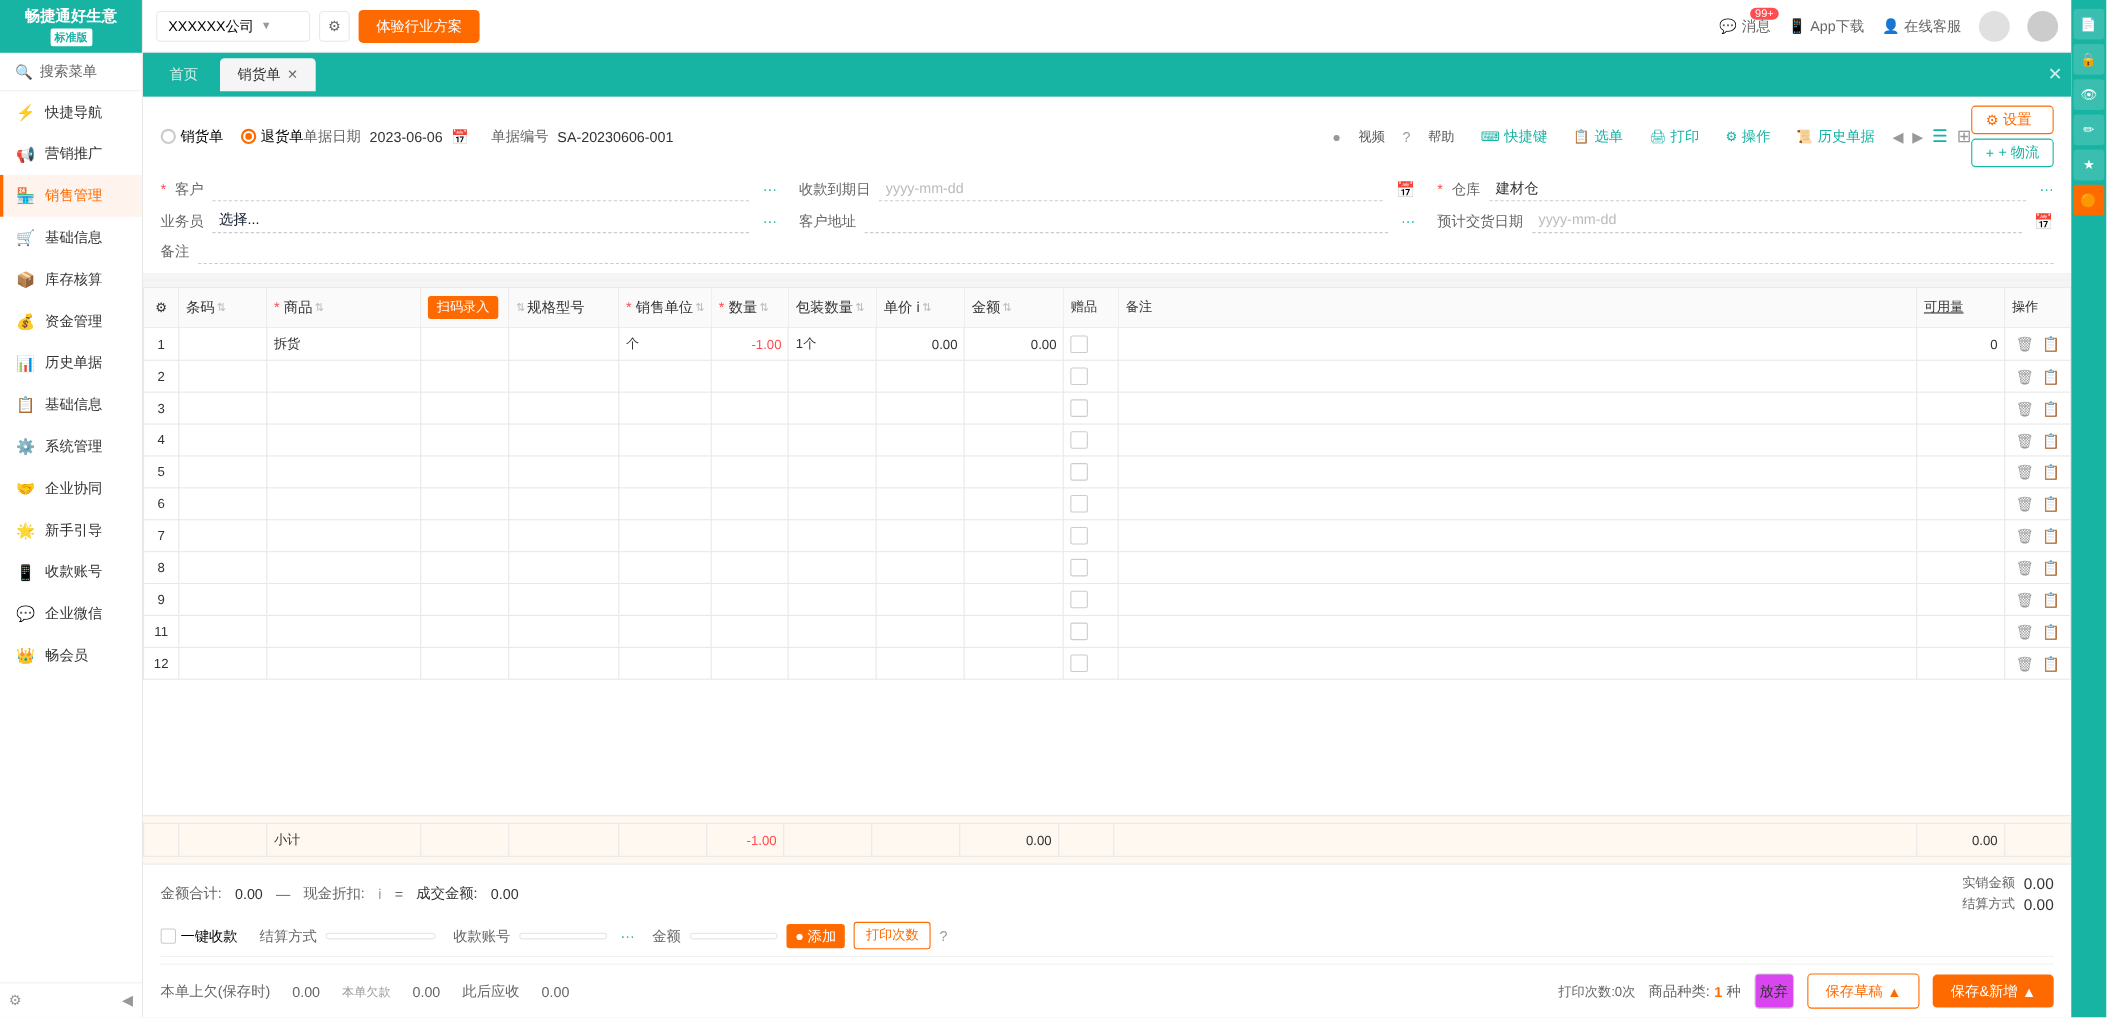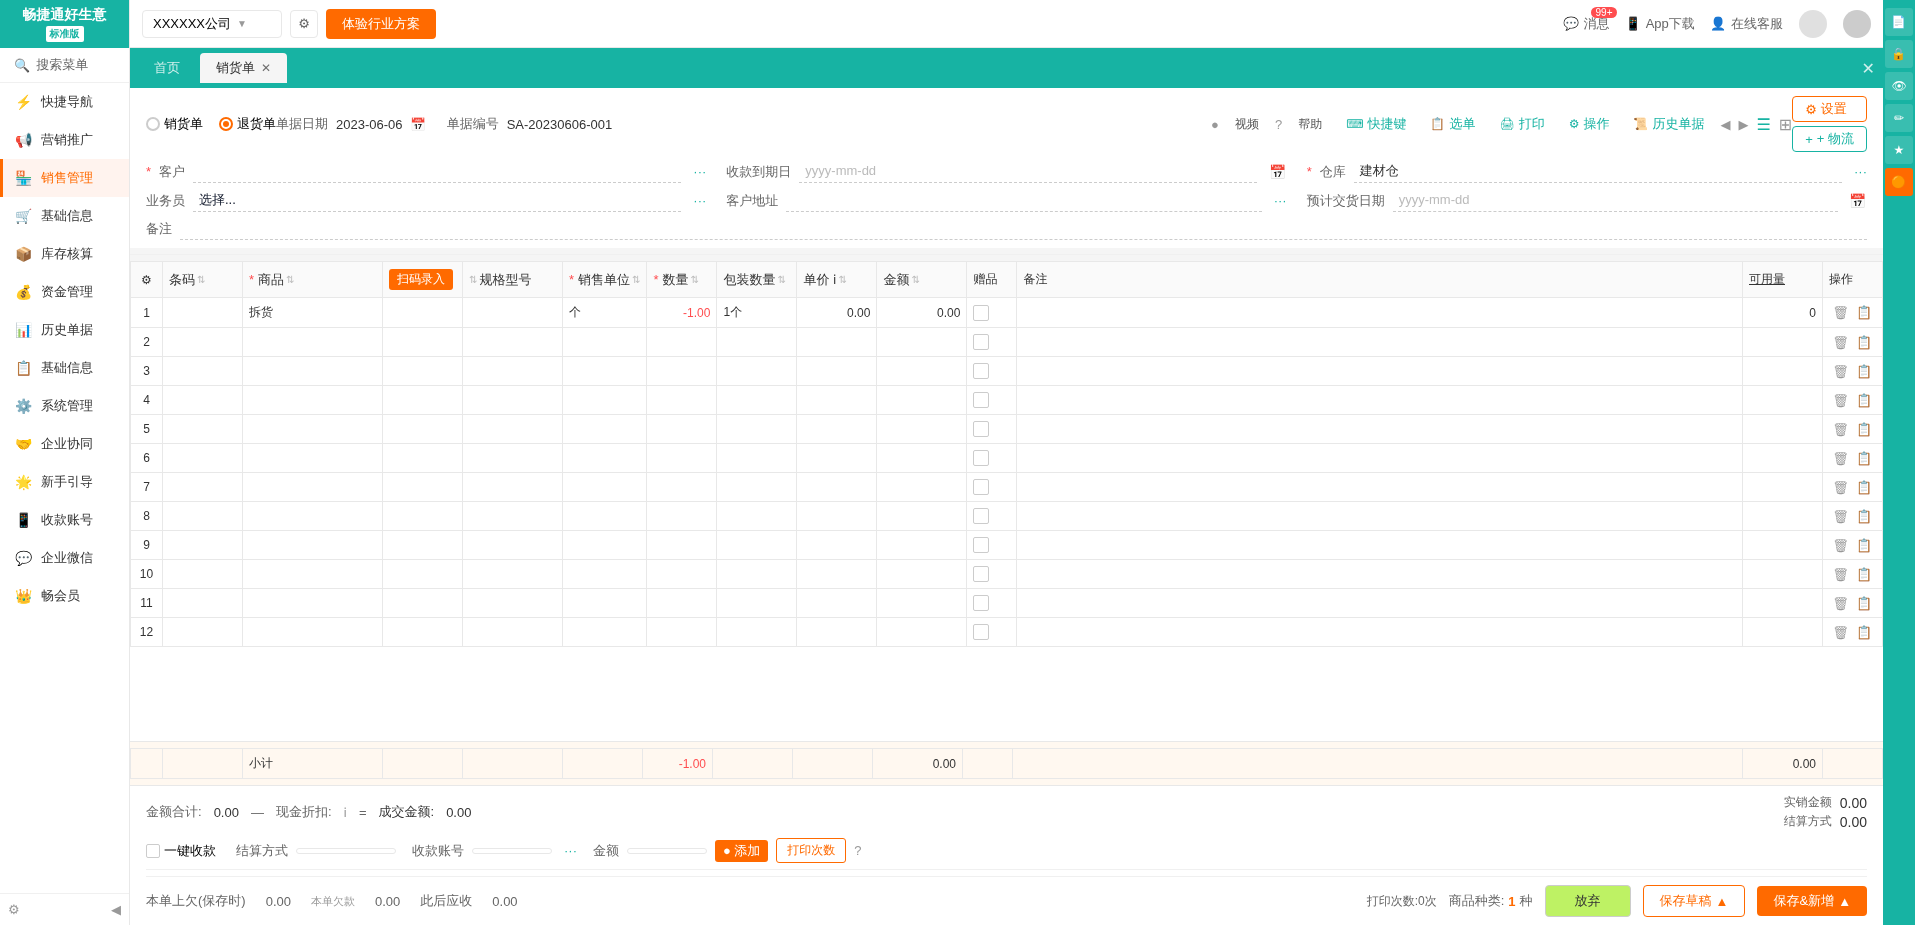--- a/index.html
+++ b/index.html
@@ -95,21 +95,21 @@
     .total-label { color: #666; }
     .total-value { color: #333; font-weight: 500; }
     .minus-icon { color: #666; }
     .equals-icon { color: #666; }
     .transaction-amount { color: #333; }
     
     .footer-bottom { display: flex; align-items: center; justify-content: space-between; border-top: 1px solid #f0f0f0; padding-top: 8px; }
     .footer-stats { display: flex; align-items: center; gap: 20px; color: #666; font-size: 12px; }
     .footer-actions { display: flex; align-items: center; gap: 12px; }
     .product-count { display: flex; align-items: center; gap: 4px; }
-    .discard-btn { border: 1px solid #ccc; background: #bef264; color: #333; border-radius: 4px; padding: 6px 29px; cursor: pointer; text-align: right; }
+    .discard-btn { border: 1px solid #ccc; background: #d946ef; color: #333; border-radius: 4px; padding: 6px 4px; cursor: pointer; text-align: right; }
     .save-draft-btn { border: 1px solid #ff6a00; background: #fff; color: #ff6a00; border-radius: 4px; padding: 6px 16px; cursor: pointer; display: flex; align-items: center; gap: 4px; }
     .save-new-btn { background: #ff6a00; color: #fff; border: none; border-radius: 4px; padding: 6px 16px; cursor: pointer; display: flex; align-items: center; gap: 4px; }
     
     .right-sidebar { width: 32px; background: #17b3a3; display: flex; flex-direction: column; align-items: center; padding: 8px 0; gap: 2px; }
     .right-sidebar-btn { width: 28px; height: 28px; background: rgba(255,255,255,0.15); border-radius: 3px; display: flex; align-items: center; justify-content: center; cursor: pointer; color: #fff; font-size: 12px; margin-bottom: 2px; }
     .right-sidebar-btn.active { background: rgba(255,255,255,0.3); }
 
     .form-container { padding: 8px 16px; background: #fff; position: relative; }
     .section-divider { height: 1px; background: #f0f0f0; margin: 6px 0; }
 
@@ -579,41 +579,20 @@
         <div class="checkbox-cell"></div>
       </td>
       <td style="min-width:200px;"></td>
       <td style="text-align:right;"></td>
       <td style="text-align:center;">
         <span style="cursor:pointer;color:#999;margin-right:4px;">🗑</span>
         <span style="cursor:pointer;color:#999;">📋</span>
       </td>
     </tr>
               <tr>
-      <td style="text-align:center;">10</td>
-      <td></td>
-      <td></td>
-      <td></td>
-      <td></td>
-      <td></td>
-      <td class="" style="text-align:right;"></td>
-      <td></td>
-      <td style="text-align:right;"></td>
-      <td style="text-align:right;"></td>
-      <td style="text-align:center;">
-        <div class="checkbox-cell"></div>
-      </td>
-      <td style="min-width:200px;"></td>
-      <td style="text-align:right;"></td>
-      <td style="text-align:center;">
-        <span style="cursor:pointer;color:#999;margin-right:4px;">🗑</span>
-        <span style="cursor:pointer;color:#999;">📋</span>
-      </td>
-    </tr>
-              <tr>
       <td style="text-align:center;">11</td>
       <td></td>
       <td></td>
       <td></td>
       <td></td>
       <td></td>
       <td class="" style="text-align:right;"></td>
       <td></td>
       <td style="text-align:right;"></td>
       <td style="text-align:right;"></td>

